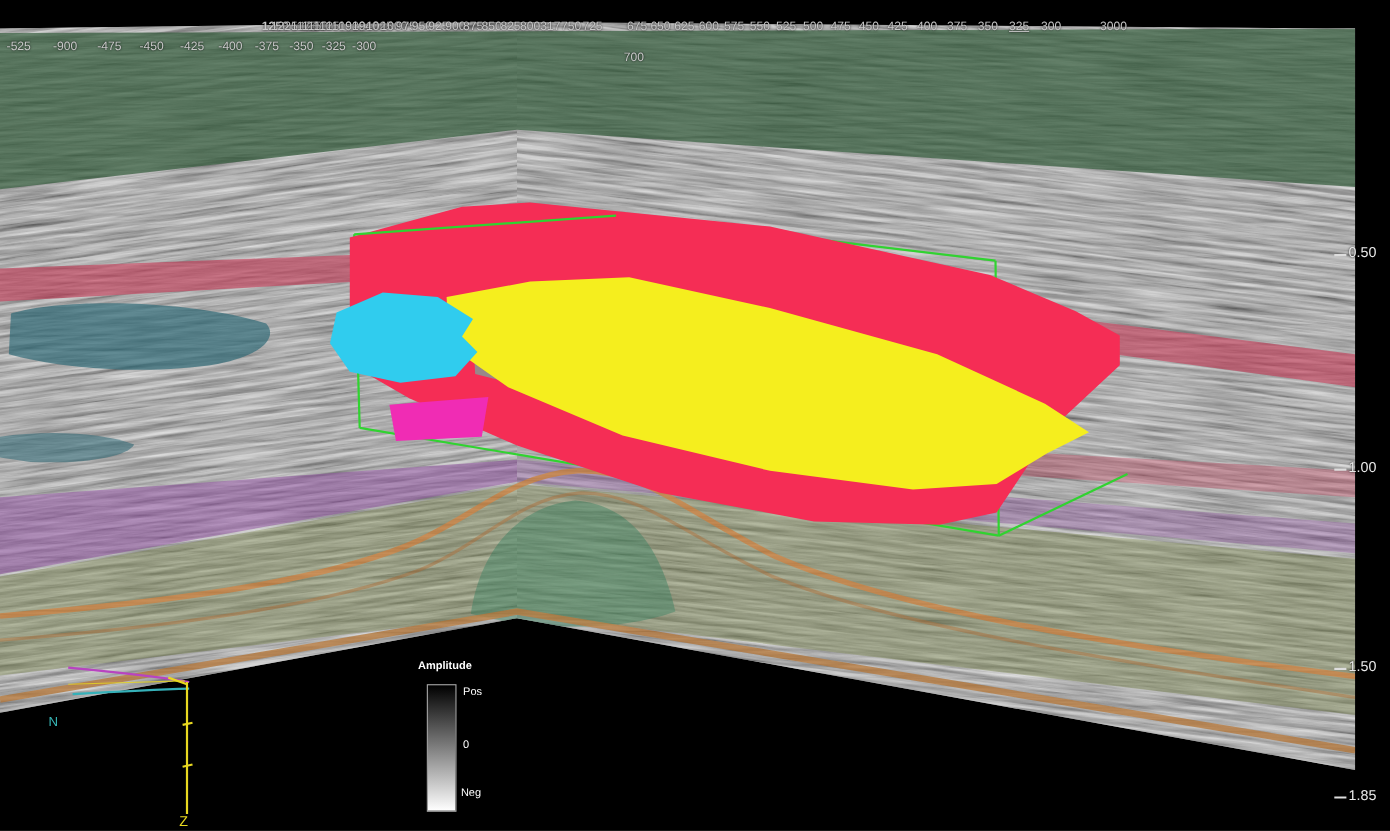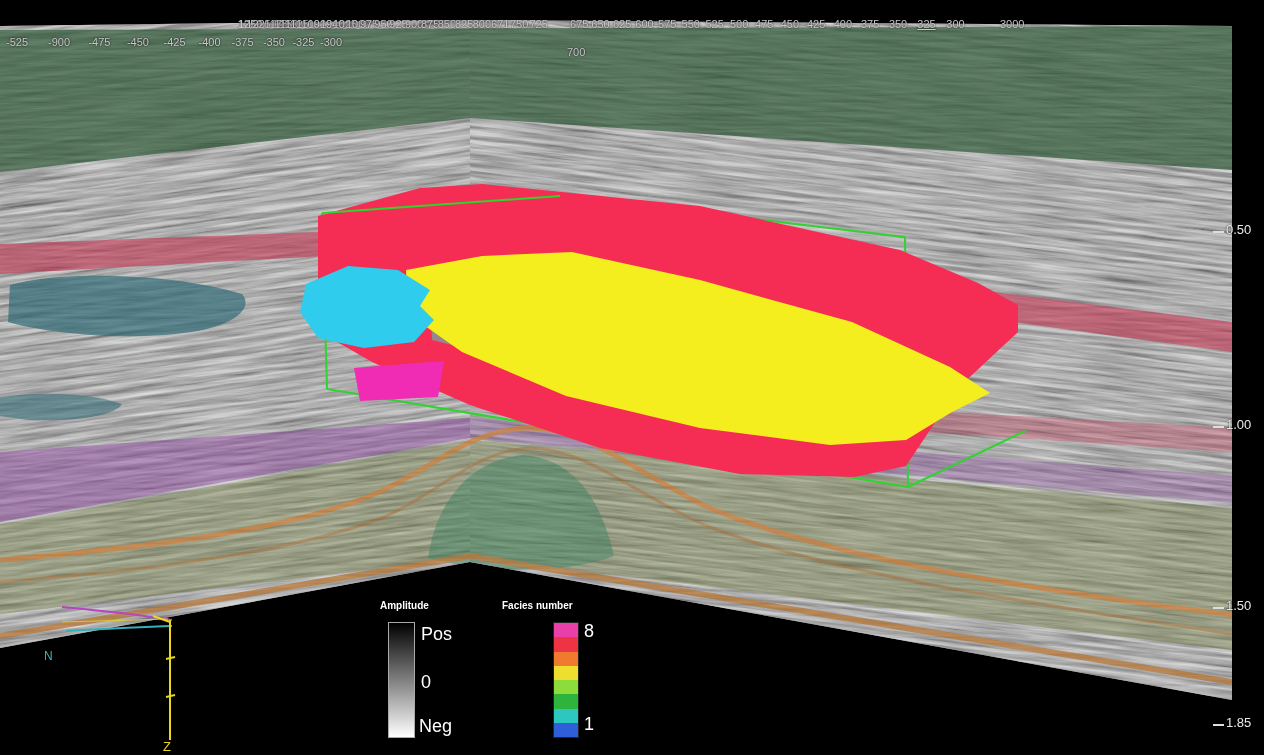--- a/index.html
+++ b/index.html
@@ -7,21 +7,21 @@
        font-family:"Liberation Sans",sans-serif;}
   #scene{position:absolute;left:0;top:0;}
   #axis-layer{position:absolute;left:0;top:0;width:1264px;height:755px;pointer-events:none;}
   .axis-num{position:absolute;color:#c9c9c9;font-size:11px;white-space:nowrap;
             text-shadow:0 0 2px #000;}
   .depth-num{position:absolute;color:#e9e9e9;font-size:13px;white-space:nowrap;
              text-shadow:0 0 2px #000;}
   .legend{position:absolute;color:#fff;}
   .legend-title{position:absolute;font-size:10px;font-weight:700;color:#fff;
                 text-shadow:0 1px 2px #000;white-space:nowrap;}
-  .legend-label{position:absolute;font-size:18px;color:#fff;text-shadow:0 1px 2px #000;}
+  .legend-label{position:absolute;font-size:10px;color:#fff;text-shadow:0 1px 2px #000;}
   .colorbar{position:absolute;}
 </style>
 </head>
 <body>
 
 <div id="app">
 
   <svg id="scene" width="1264" height="755" viewBox="0 0 1264 755" xmlns="http://www.w3.org/2000/svg">
     <defs>
       <filter id="seis" x="-5%" y="-5%" width="110%" height="110%">
@@ -136,21 +136,21 @@
       <div class="axis-num" style="left: 332.68px; top: 18px;">1025</div>
       <div class="axis-num" style="left: 346px; top: 18px;">1000</div>
       <div class="axis-num" style="left: 359.88px; top: 18px;">975</div>
       <div class="axis-num" style="left: 374.32px; top: 18px;">950</div>
       <div class="axis-num" style="left: 389.32px; top: 18px;">925</div>
       <div class="axis-num" style="left: 404.88px; top: 18px;">900</div>
       <div class="axis-num" style="left: 421px; top: 18px;">875</div>
       <div class="axis-num" style="left: 437.68px; top: 18px;">850</div>
       <div class="axis-num" style="left: 454.92px; top: 18px;">825</div>
       <div class="axis-num" style="left: 472.72px; top: 18px;">800</div>
-      <div class="axis-num" style="left: 491.08px; top: 18px;">671</div>
+      <div class="axis-num" style="left: 491.08px; top: 18px;">317</div>
       <div class="axis-num" style="left: 510px; top: 18px;">750</div>
       <div class="axis-num" style="left: 529.48px; top: 18px;">725</div>
       <div class="axis-num" style="left: 567px; top: 18px; margin-top: 28px;">700</div>
       <div class="axis-num" style="left: 570.12px; top: 18px;">675</div>
       <div class="axis-num" style="left: 591.28px; top: 18px;">650</div>
       <div class="axis-num" style="left: 613px; top: 18px;">625</div>
       <div class="axis-num" style="left: 635.28px; top: 18px;">600</div>
       <div class="axis-num" style="left: 658.12px; top: 18px;">575</div>
       <div class="axis-num" style="left: 681.52px; top: 18px;">550</div>
       <div class="axis-num" style="left: 705.48px; top: 18px;">525</div>
@@ -171,29 +171,14 @@
     </div>
 
   <div class="legend" id="amp-legend" style="left:378px;top:600px;width:112px;height:152px;">
     <div class="legend-title" style="left:2px;top:0;">Amplitude</div>
     <div class="colorbar" id="amp-bar" style="left: 10px; top: 22px; width: 25px; height: 114px; border: 1px solid rgb(170, 170, 170); background: linear-gradient(rgb(0, 0, 0), rgb(255, 255, 255));"></div>
     <div class="legend-label" style="left:43px;top:24px;">Pos</div>
     <div class="legend-label" style="left:43px;top:72px;">0</div>
     <div class="legend-label" style="left:41px;top:116px;">Neg</div>
   </div>
 
-  <div class="legend" id="facies-legend" style="left:502px;top:600px;width:140px;height:152px;">
-    <div class="legend-title" style="left:0;top:0;">Facies number</div>
-    <div class="colorbar" id="facies-bar" style="left:51px;top:22px;width:24px;height:114px;border:1px solid #222;display:flex;flex-direction:column;">
-        <div style="flex: 1 1 0%; background: rgb(232, 63, 168);"></div>
-        <div style="flex: 1 1 0%; background: rgb(238, 51, 68);"></div>
-        <div style="flex: 1 1 0%; background: rgb(240, 122, 46);"></div>
-        <div style="flex: 1 1 0%; background: rgb(238, 223, 46);"></div>
-        <div style="flex: 1 1 0%; background: rgb(140, 220, 60);"></div>
-        <div style="flex: 1 1 0%; background: rgb(46, 180, 60);"></div>
-        <div style="flex: 1 1 0%; background: rgb(44, 200, 192);"></div>
-        <div style="flex: 1 1 0%; background: rgb(46, 95, 216);"></div>
-      </div>
-    <div class="legend-label" style="left:82px;top:21px;">8</div>
-    <div class="legend-label" style="left:82px;top:114px;">1</div>
-  </div>
 
 </div>
 
 </body></html>

